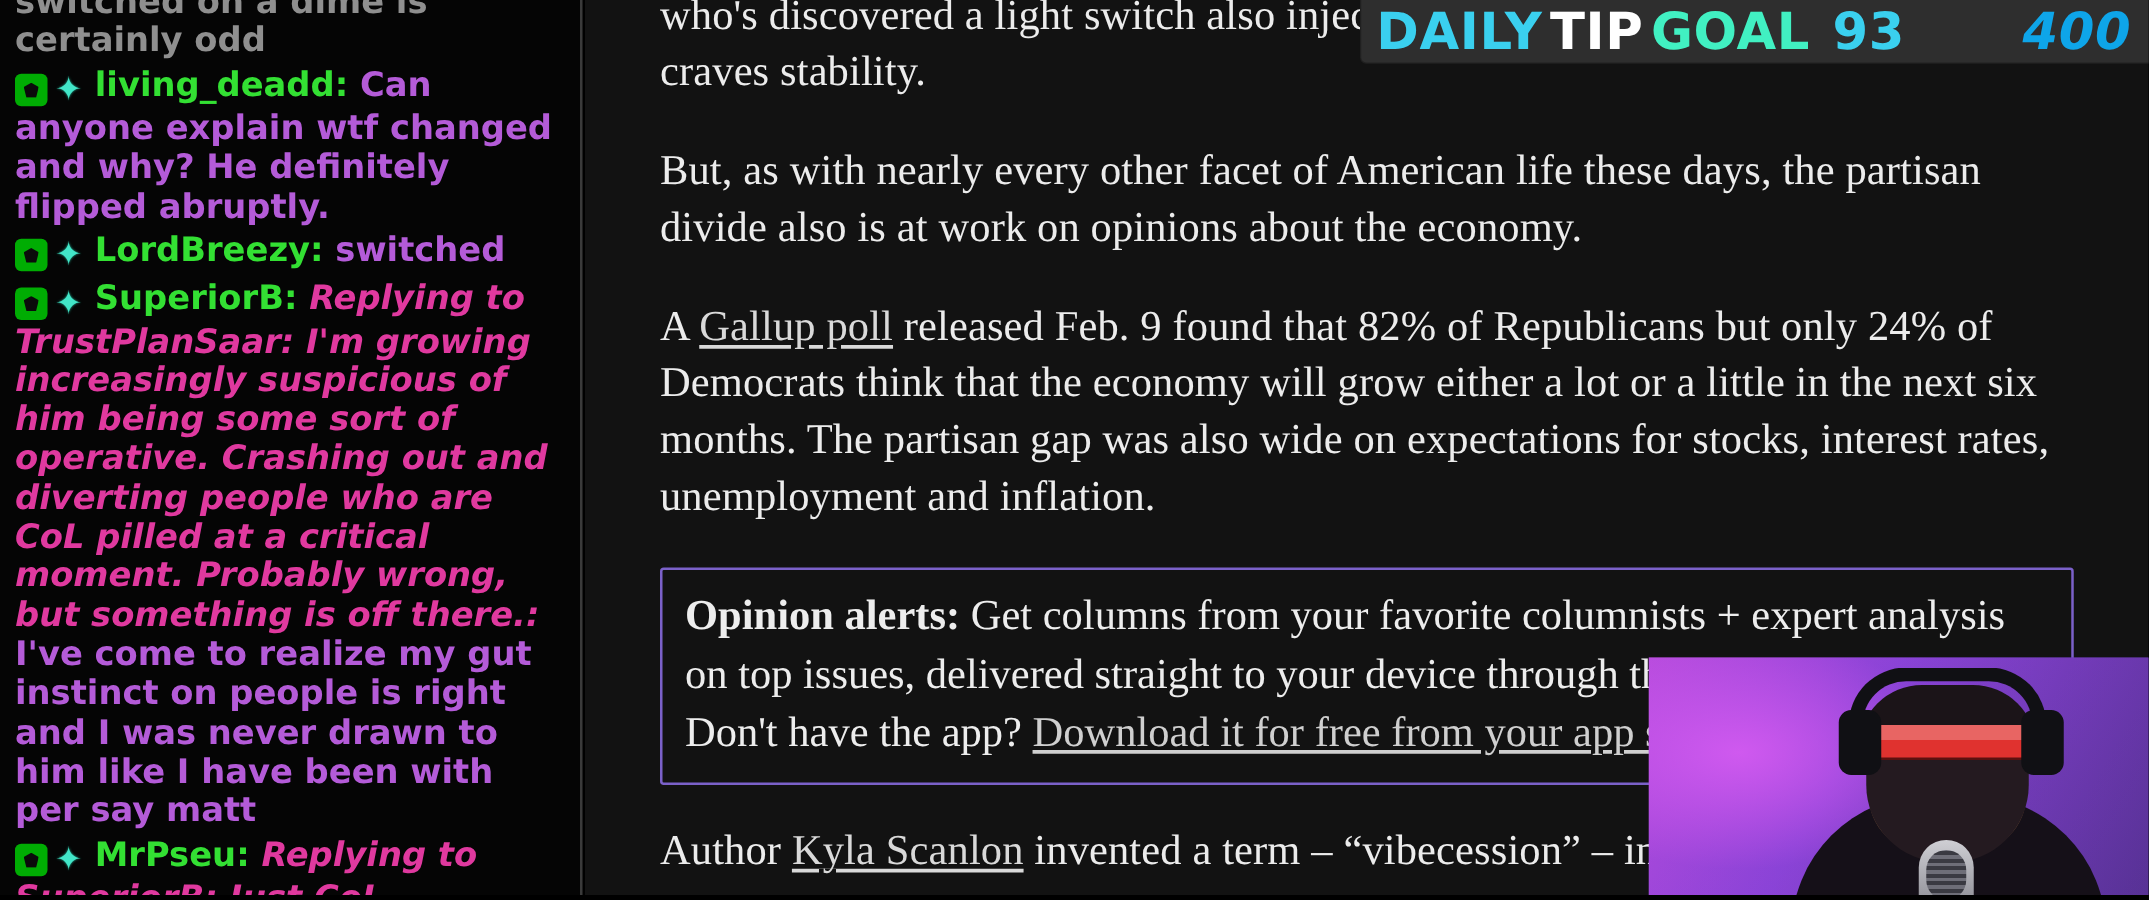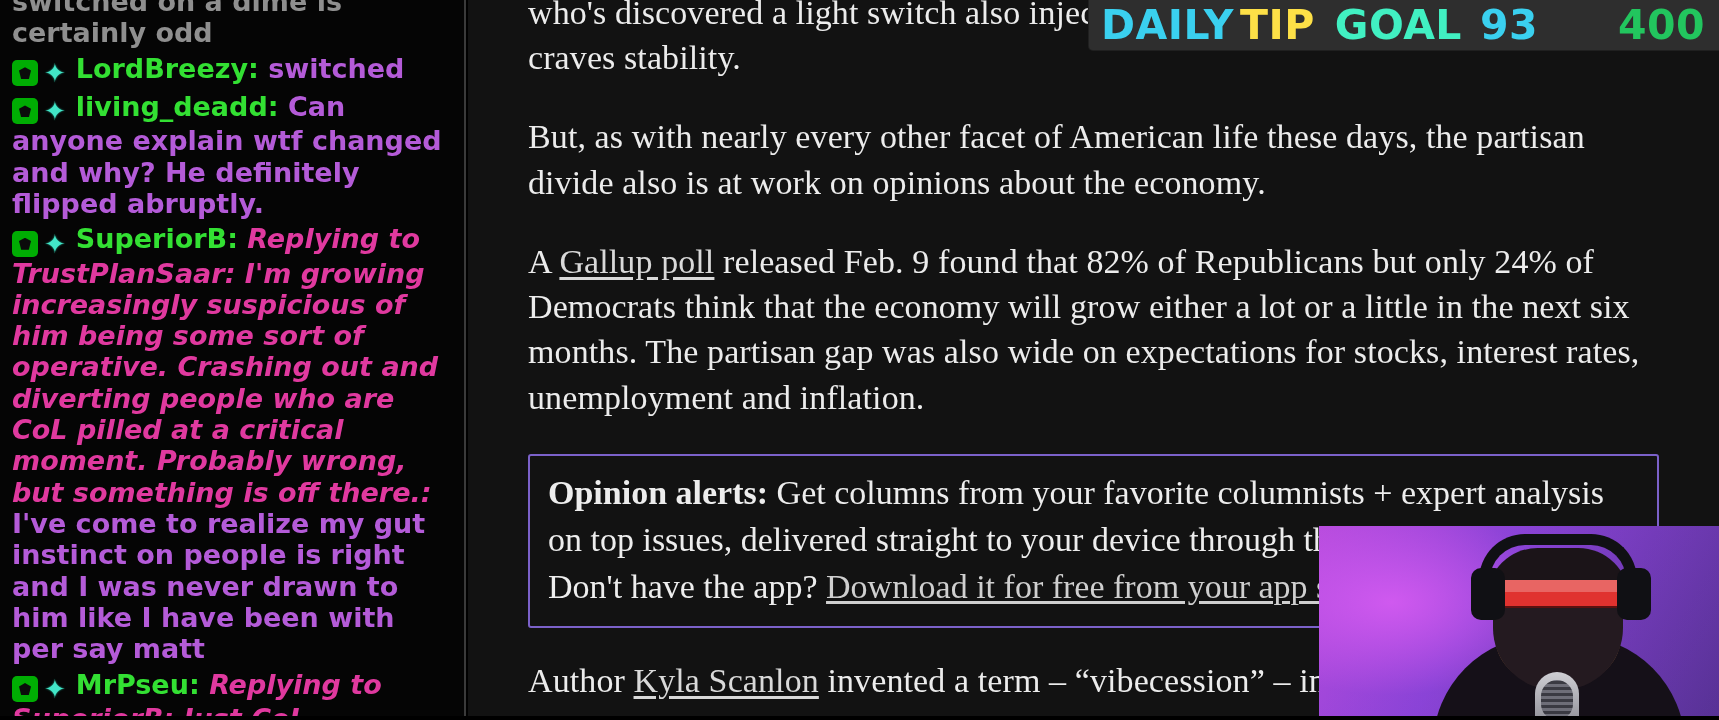--- a/index.html
+++ b/index.html
@@ -130,24 +130,24 @@
     display: flex;
     align-items: center;
     padding: 0 14px 0 12px;
     font-family: "DejaVu Sans", sans-serif;
     font-size: 41px;
     font-weight: 700;
     letter-spacing: 0.5px;
     box-shadow: 0 0 0 1px #202020;
   }
   #goalbar .g-daily { color: #3ad0ef; margin-right: 6px; }
-  #goalbar .g-tip   { color: #fde047; margin-right: 20px; }
+  #goalbar .g-tip   { color: #ffffff; margin-right: 6px; }
   #goalbar .g-goal  { color: #41f0c2; margin-right: 18px; }
   #goalbar .g-cur   { color: #3ad0ef; }
-  #goalbar .g-max   { color: #22c55e; margin-left: auto; }
+  #goalbar .g-max   { color: #0ea5e9; margin-left: auto; font-style: italic; }
 
   
   #webcam {
     position: absolute;
     right: 0; bottom: 0;
     width: 400px; height: 190px;
     overflow: hidden;
     background: linear-gradient(135deg, #b84bd8 0%, #7a3fd0 45%, #3d2a6b 100%);
   }
   #webcam .cam-bg {
@@ -250,29 +250,29 @@
 
   <div id="chat">
 
     <div class="msg clipped-top">
       <span class="mtext" style="color:#8f8f8f;">switched on a dime is certainly odd</span>
     </div>
 
     <div class="msg">
       <span class="badges">
         <span class="badge-mod"></span><span class="badge-spark">✦</span>
-      </span><span class="uname" style="color:#33e033;">LordBreezy</span>
-      <span class="mtext" style="color:#b45bd8;">switched</span>
+      </span><span class="uname" style="color:#33e033;">living_deadd</span>
+      <span class="mtext" style="color:#b45bd8;">Can anyone explain wtf changed and why? He definitely flipped abruptly.</span>
     </div>
 
     <div class="msg">
       <span class="badges">
         <span class="badge-mod"></span><span class="badge-spark">✦</span>
-      </span><span class="uname" style="color:#33e033;">living_deadd</span>
-      <span class="mtext" style="color:#b45bd8;">Can anyone explain wtf changed and why? He definitely flipped abruptly.</span>
+      </span><span class="uname" style="color:#33e033;">LordBreezy</span>
+      <span class="mtext" style="color:#b45bd8;">switched</span>
     </div>
 
     <div class="msg">
       <span class="badges">
         <span class="badge-mod"></span><span class="badge-spark">✦</span>
       </span><span class="uname" style="color:#33e033;">SuperiorB</span>
       <span class="reply-ref" style="color:#e0399f;">Replying to TrustPlanSaar: I'm growing increasingly suspicious of him being some sort of operative. Crashing out and diverting people who are CoL pilled at a critical moment. Probably wrong, but something is off there.:</span>
       <span class="mtext" style="color:#b45bd8;">I've come to realize my gut instinct on people is right and I was never drawn to him like I have been with per say matt</span>
     </div>
 

